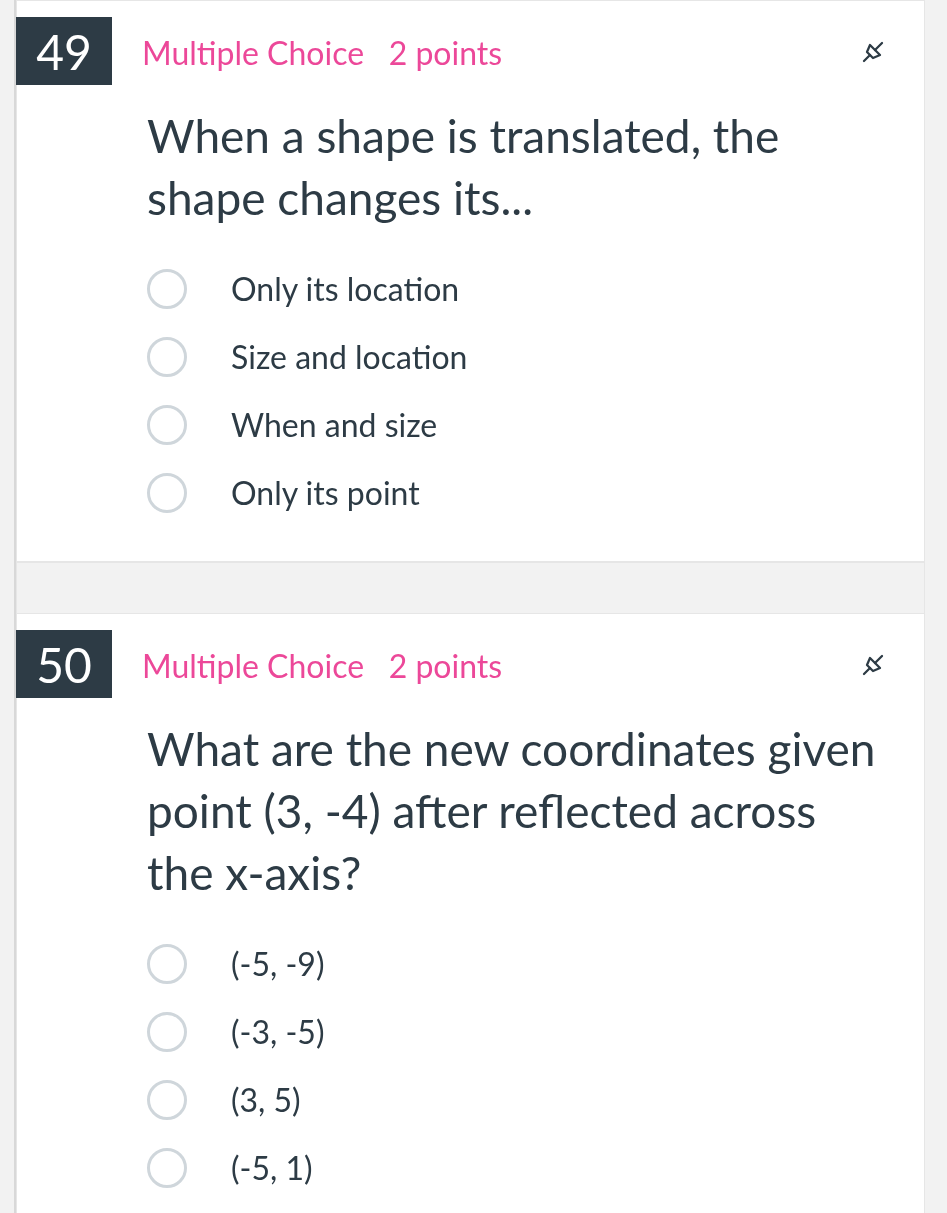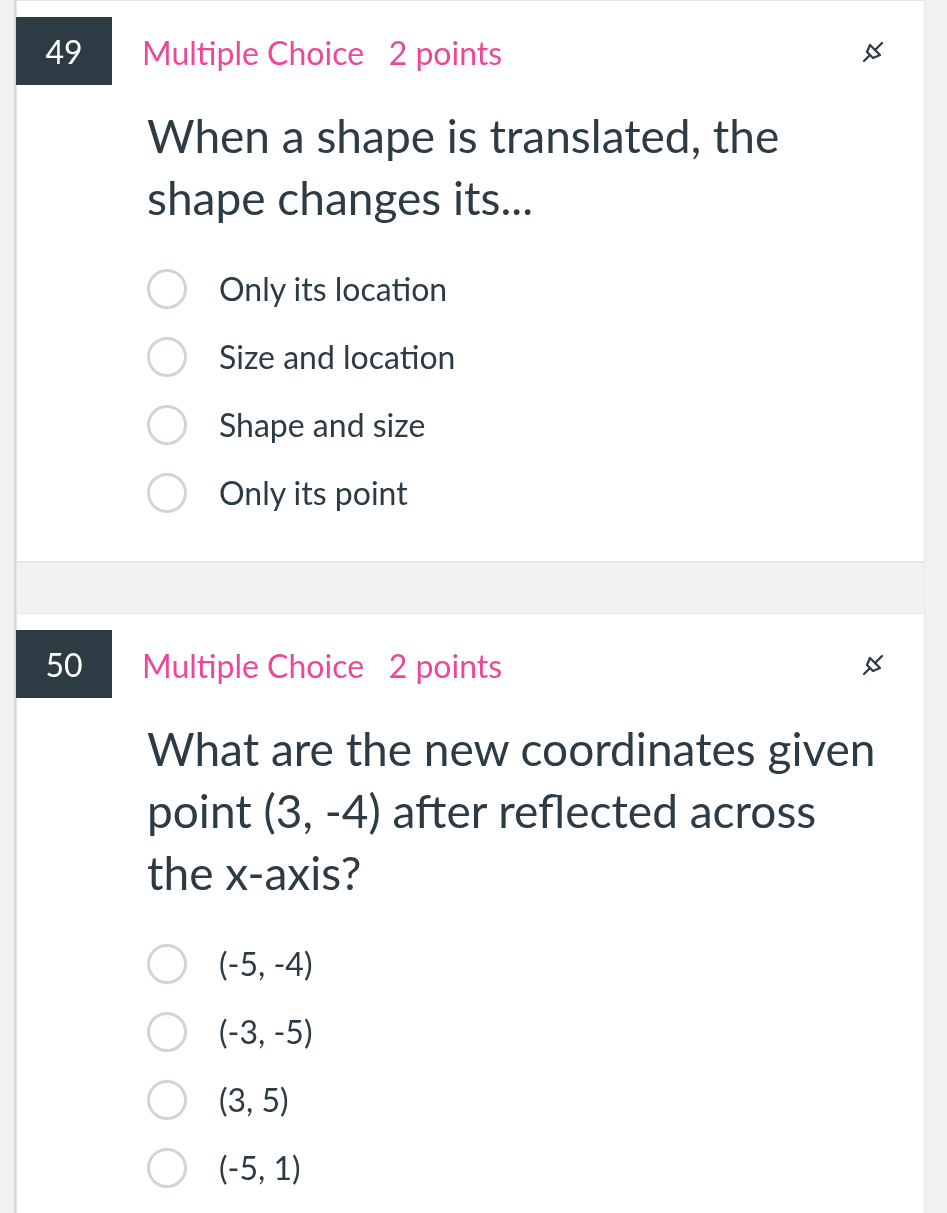--- a/index.html
+++ b/index.html
@@ -33,21 +33,21 @@
     display: flex;
     align-items: center;
     padding: 18px 28px 10px 0;
   }
   .q-number {
     display: inline-flex;
     align-items: center;
     justify-content: center;
     background: #2d3b45;
     color: #ffffff;
-    font-size: 32px;
+    font-size: 48px;
     font-weight: 400;
     width: 96px;
     height: 68px;
     margin-left: -1px;
     margin-top: -2px;
   }
   .q-meta {
     color: #ec4899;
     font-size: 32px;
     font-weight: 400;
@@ -71,21 +71,21 @@
   .q-text {
     font-size: 46px;
     line-height: 1.35;
     color: #2d3b45;
     margin: 4px 0 26px 0;
     font-weight: 400;
   }
   .option {
     display: flex;
     align-items: center;
-    gap: 32px;
+    gap: 44px;
     padding: 14px 0;
     cursor: pointer;
   }
   .radio {
     width: 40px; height: 40px;
     border: 3px solid #cfd6db;
     border-radius: 50%;
     flex: 0 0 auto;
     background: #fff;
   }
@@ -131,21 +131,21 @@
         <div class="option">
           <span class="radio"></span>
           <span class="option-label">Only its location</span>
         </div>
         <div class="option">
           <span class="radio"></span>
           <span class="option-label">Size and location</span>
         </div>
         <div class="option">
           <span class="radio"></span>
-          <span class="option-label">Shape and size</span>
+          <span class="option-label">When and size</span>
         </div>
         <div class="option">
           <span class="radio"></span>
           <span class="option-label">Only its point</span>
         </div>
       </div>
     </div>
 
     <div class="gap"></div>
 
@@ -162,21 +162,21 @@
               <path d="M7 10 L17 10 L15 15 L9 15 Z"></path>
               <path d="M12 15 L12 21"></path>
             </g>
           </svg>
         </button>
       </div>
       <div class="q-body">
         <div class="q-text">What are the new coordinates given point (3, -4) after reflected across the x-axis?</div>
         <div class="option">
           <span class="radio"></span>
-          <span class="option-label">(-5, -4)</span>
+          <span class="option-label">(-5, -9)</span>
         </div>
         <div class="option">
           <span class="radio"></span>
           <span class="option-label">(-3, -5)</span>
         </div>
         <div class="option">
           <span class="radio"></span>
           <span class="option-label">(3, 5)</span>
         </div>
         <div class="option">

